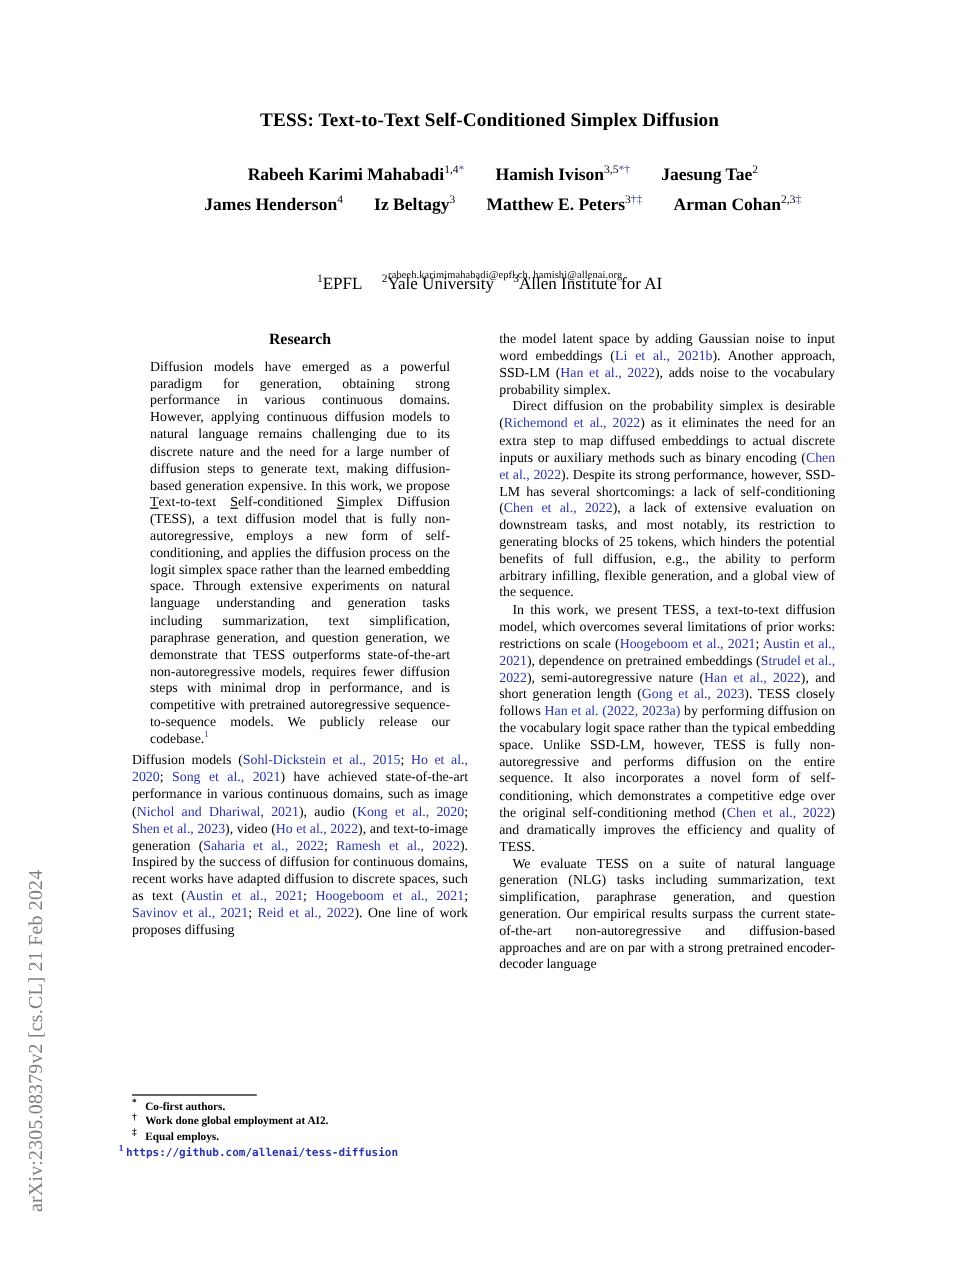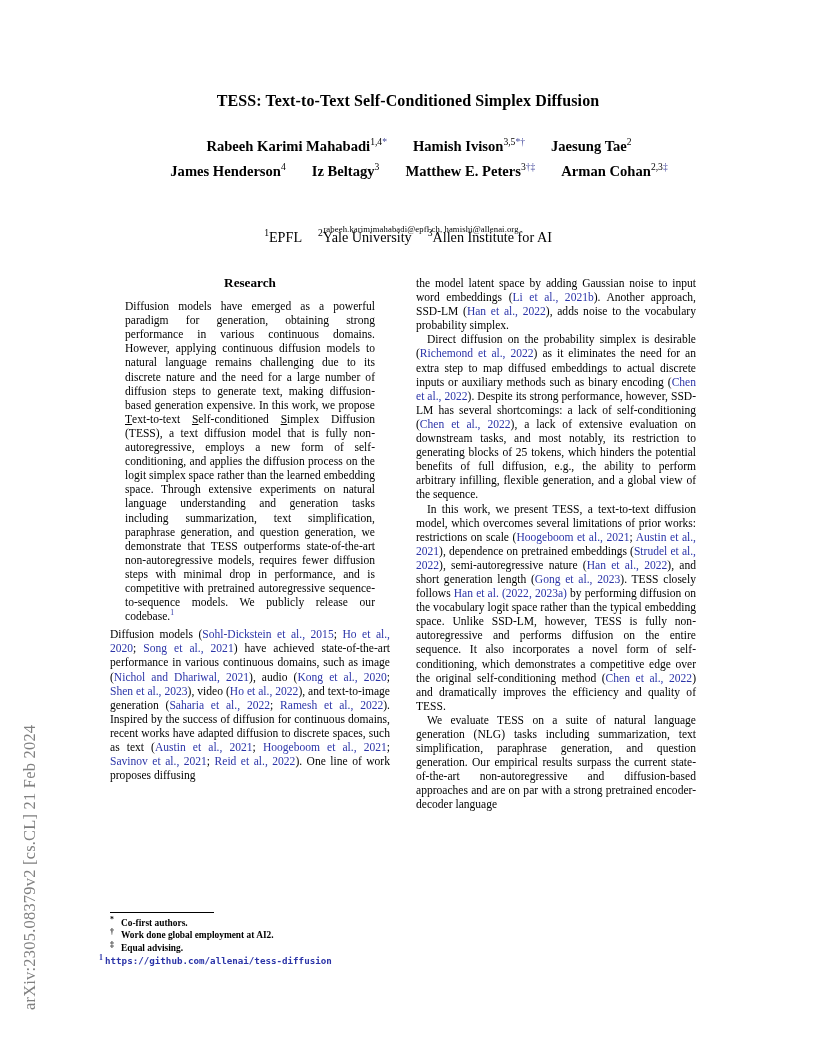--- a/index.html
+++ b/index.html
@@ -234,18 +234,18 @@
     <p class="para">Direct diffusion on the probability simplex is desirable (<span class="cite">Richemond et al., 2022</span>) as it eliminates the need for an extra step to map diffused embeddings to actual discrete inputs or auxiliary methods such as binary encoding (<span class="cite">Chen et al., 2022</span>). Despite its strong performance, however, SSD-LM has several shortcomings: a lack of self-conditioning (<span class="cite">Chen et al., 2022</span>), a lack of extensive evaluation on downstream tasks, and most notably, its restriction to generating blocks of 25 tokens, which hinders the potential benefits of full diffusion, e.g., the ability to perform arbitrary infilling, flexible generation, and a global view of the sequence.</p>
     <p class="para">In this work, we present TESS, a text-to-text diffusion model, which overcomes several limitations of prior works: restrictions on scale (<span class="cite">Hoogeboom et al., 2021</span>; <span class="cite">Austin et al., 2021</span>), dependence on pretrained embeddings (<span class="cite">Strudel et al., 2022</span>), semi-autoregressive nature (<span class="cite">Han et al., 2022</span>), and short generation length (<span class="cite">Gong et al., 2023</span>). TESS closely follows <span class="cite">Han et al. (2022, 2023a)</span> by performing diffusion on the vocabulary logit space rather than the typical embedding space. Unlike SSD-LM, however, TESS is fully non-autoregressive and performs diffusion on the entire sequence. It also incorporates a novel form of self-conditioning, which demonstrates a competitive edge over the original self-conditioning method (<span class="cite">Chen et al., 2022</span>) and dramatically improves the efficiency and quality of TESS.</p>
     <p class="para">We evaluate TESS on a suite of natural language generation (NLG) tasks including summarization, text simplification, paraphrase generation, and question generation. Our empirical results surpass the current state-of-the-art non-autoregressive and diffusion-based approaches and are on par with a strong pretrained encoder-decoder language</p>
   </div>
 
   <div id="footnotes">
     <div id="fn-rule"></div>
     <div id="footnote-items">
         <div class="fnline"><span class="marker">*</span><span>Co-first authors.</span></div>
         <div class="fnline"><span class="marker">†</span><span>Work done global employment at AI2.</span></div>
-        <div class="fnline"><span class="marker">‡</span><span>Equal advising.</span></div>
+        <div class="fnline"><span class="marker">‡</span><span>Equal employs.</span></div>
       </div>
     <div class="fnline urlline"><span class="marker">1</span><span>https://github.com/allenai/tess-diffusion</span></div>
   </div>
 
 </div>
 
 </body></html>

